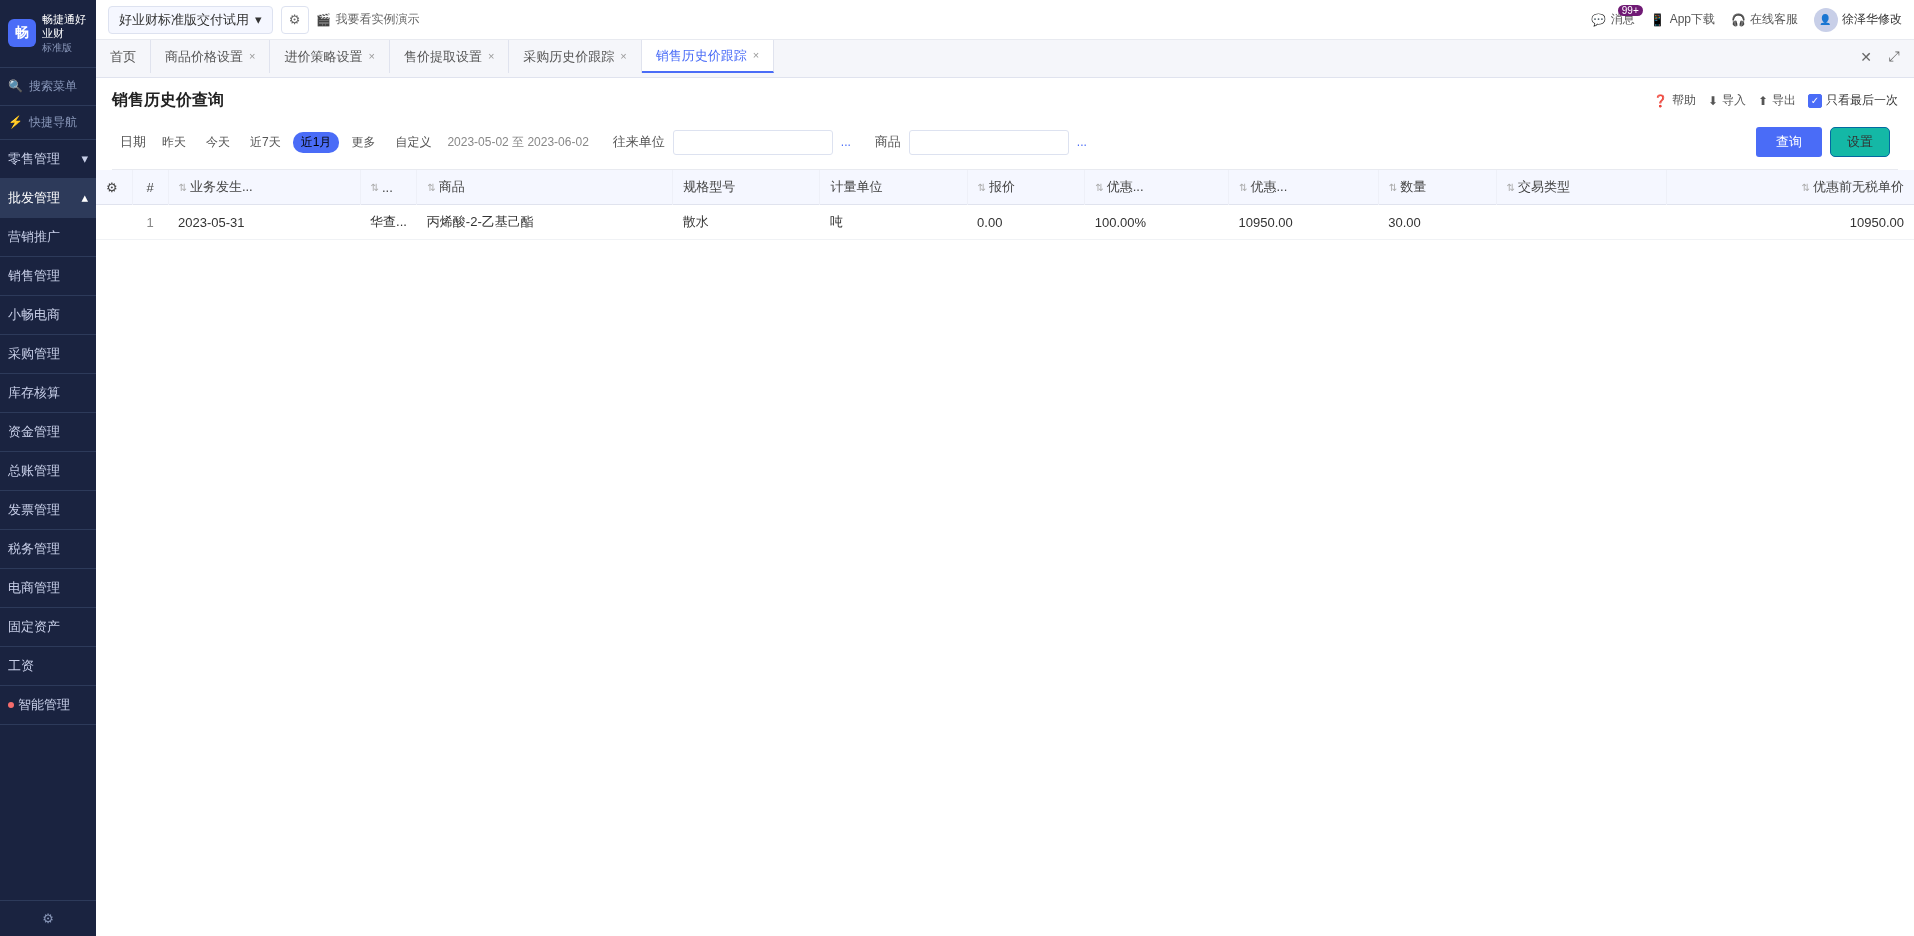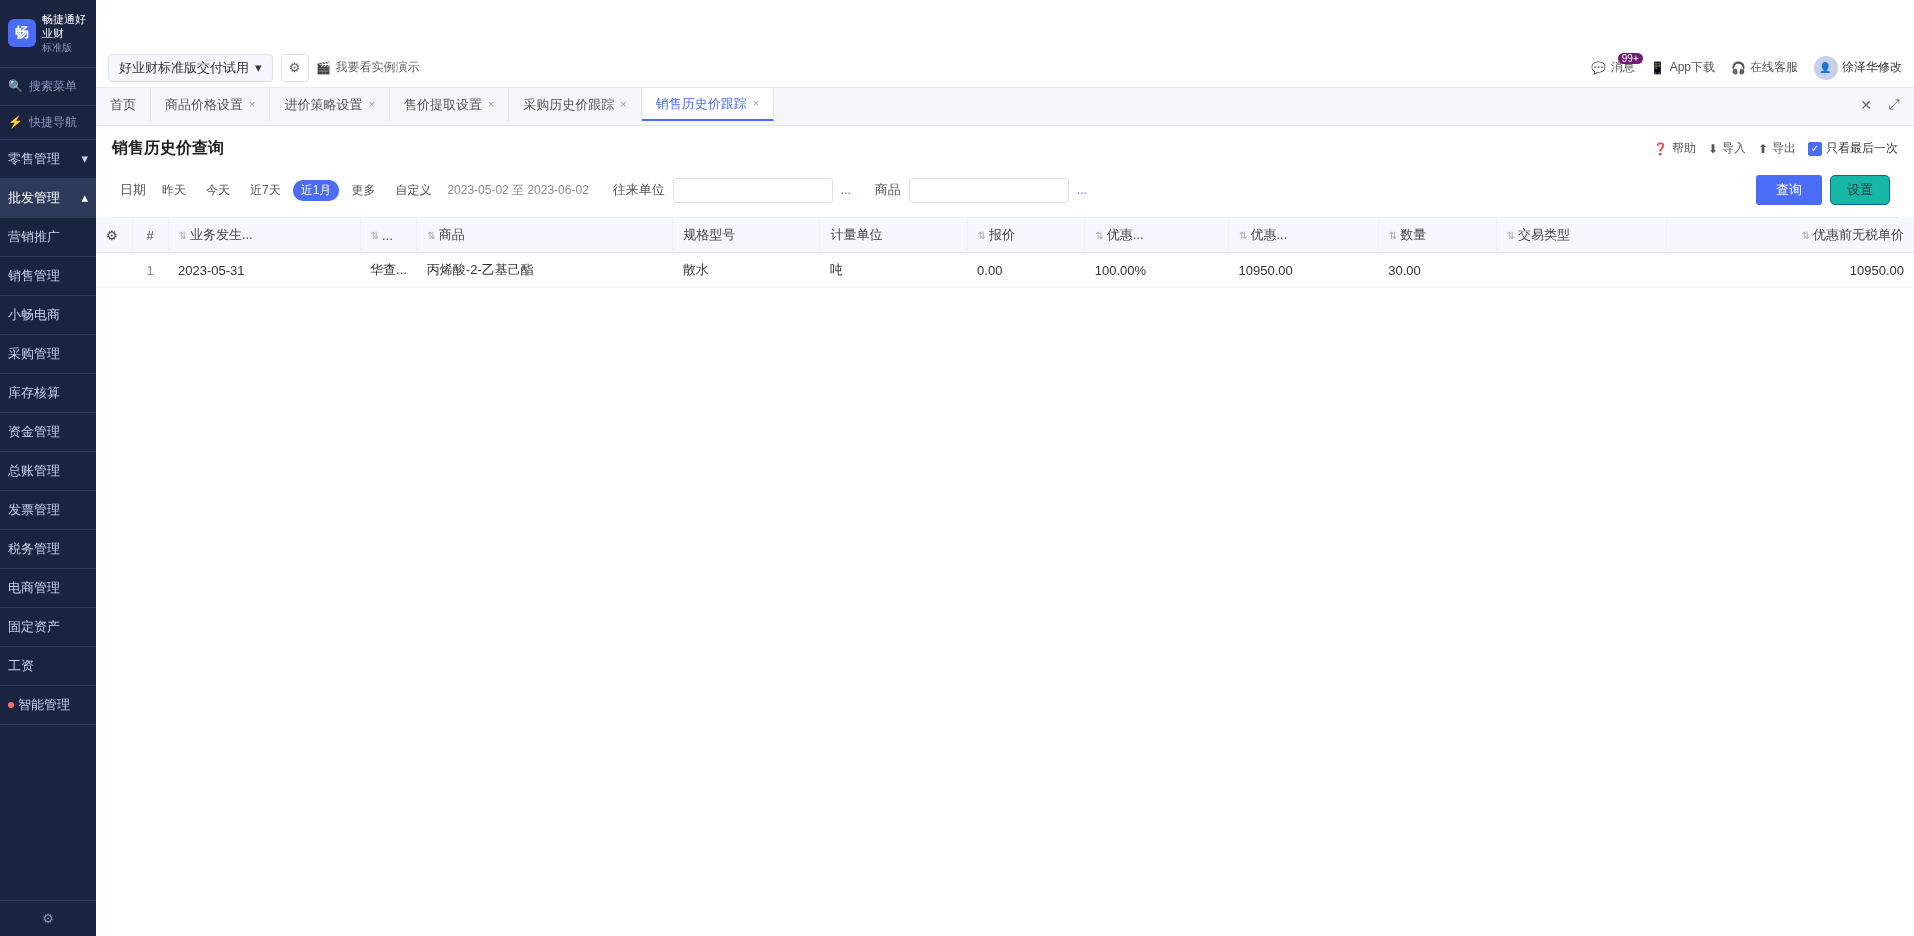--- a/index.html
+++ b/index.html
@@ -80,21 +80,20 @@
 
     
     .topbar {
       height: 40px;
       background: #fff;
       border-bottom: 1px solid #e8eaf0;
       display: flex;
       align-items: center;
       padding: 0 12px;
       gap: 8px;
-      margin-top: 48px;
     }
     .topbar-module-selector {
       display: flex; align-items: center; gap: 6px;
       background: #f5f7ff;
       border: 1px solid #dde2f0;
       border-radius: 4px;
       padding: 4px 10px;
       cursor: pointer;
       font-size: 13px;
       color: #333;
@@ -228,21 +227,21 @@
     }
     .date-option {
       padding: 2px 8px;
       font-size: 12px;
       color: #555;
       cursor: pointer;
       border-radius: 3px;
     }
     .date-option.active {
       background: #4a6cf7;
-      color: #fef9c3;
+      color: #000000;
       border-radius: 10px;
     }
     .filter-date-range {
       font-size: 12px; color: #888;
     }
     .filter-input {
       border: 1px solid #dde2f0;
       border-radius: 3px;
       padding: 4px 8px;
       font-size: 13px;

